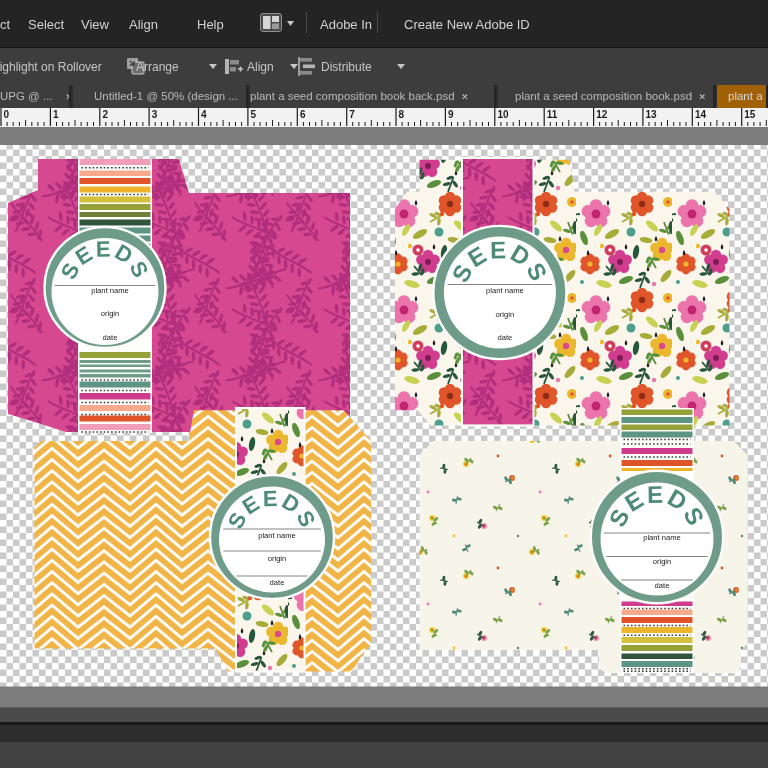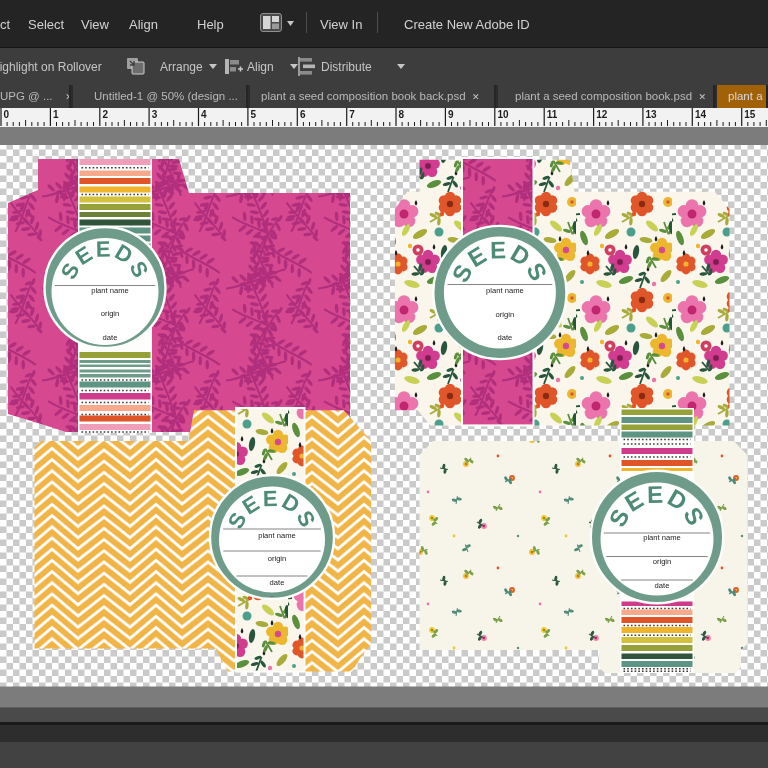--- a/index.html
+++ b/index.html
@@ -21,32 +21,32 @@
   <span class="mi" style="left:129px">Align</span>
   <span class="mi" style="left:197px">Help</span>
   <svg class="abs" style="left:260px;top:13px" width="34" height="20" viewBox="0 0 34 20">
     <rect x="0.5" y="0.5" width="21" height="18" rx="2.5" fill="#4a4a4a" stroke="#8f8f8f"></rect>
     <rect x="3" y="3" width="7.5" height="13" fill="#d6d6d6"></rect>
     <rect x="12" y="3" width="7" height="6" fill="#d6d6d6"></rect>
     <rect x="12" y="10.5" width="7" height="5.5" fill="#999"></rect>
     <path d="M27,8 l7,0 -3.5,5 z" fill="#c6c6c6"></path>
   </svg>
   <div class="sep" style="left:306px;top:12px;height:21px"></div>
-  <span class="mi" style="left:320px">View In</span>
+  <span class="mi" style="left:320px">Adobe In</span>
   <div class="sep" style="left:377px;top:12px;height:21px"></div>
   <span class="mi" style="left:404px">Create New Adobe ID</span>
 </div>
 <div id="toolbar" class="abs">
   <span class="abs" style="left:-9px;top:12px">Highlight on Rollover</span>
   <svg class="abs" style="left:126px;top:9px" width="20" height="19" viewBox="0 0 20 19">
     <rect x="1" y="1" width="11" height="11" rx="1" fill="#9f9f9f"></rect>
     <rect x="6" y="5" width="12" height="12" rx="1" fill="#6d6d6d" stroke="#cfcfcf"></rect>
     <path d="M4,4 l4,4 M8,4 l0,4 l-4,0" stroke="#3d3d3d" stroke-width="1.4" fill="none"></path>
   </svg>
-  <span class="abs" style="left:160px;top:12px">Arrange</span>
+  <span class="abs" style="left:136px;top:12px">Arrange</span>
     <span class="caret abs" style="left:204px;top:16px"></span>
   <svg class="abs" style="left:224px;top:9px" width="20" height="19" viewBox="0 0 20 19">
     <rect x="1" y="2" width="4" height="15" fill="#b5b5b5"></rect>
     <rect x="6" y="3" width="9" height="4.5" fill="#8a8a8a"></rect>
     <rect x="6" y="10" width="6" height="4.5" fill="#8a8a8a"></rect>
     <path d="M14,12 l5,0 M16.5,9.5 l0,5" stroke="#c6c6c6" stroke-width="1.6"></path>
   </svg>
   <span class="abs" style="left:247px;top:12px">Align</span>
     <span class="caret abs" style="left:285px;top:16px"></span>
   <svg class="abs" style="left:298px;top:9px" width="20" height="19" viewBox="0 0 20 19">
@@ -54,21 +54,21 @@
     <rect x="5" y="7.5" width="12" height="3.6" fill="#b5b5b5"></rect>
     <rect x="2" y="14" width="12" height="3.6" fill="#8a8a8a"></rect>
     <path d="M1,0 l0,19" stroke="#c6c6c6" stroke-width="1.4"></path>
   </svg>
   <span class="abs" style="left:321px;top:12px">Distribute</span>
     <span class="caret abs" style="left:392px;top:16px"></span>
 </div>
 <div id="tabbar" class="abs">
   <div class="tab" style="left:0;width:71px">UPG @ ...&nbsp;&nbsp;&nbsp;&nbsp;<span class="x">✕</span></div>
   <div class="tab" style="left:73px;width:175px;padding-left:21px">Untitled-1 @ 50% (design ... &nbsp;<span class="x">✕</span></div>
-  <div class="tab" style="left:250px;width:246px;padding-left:11px">plant a seed composition book back.psd &nbsp;<span class="x">✕</span></div>
+  <div class="tab" style="left:250px;width:246px;">plant a seed composition book back.psd &nbsp;<span class="x">✕</span></div>
   <div class="tab" style="left:498px;width:217px;padding-left:17px">plant a seed composition book.psd &nbsp;<span class="x">✕</span></div>
   <div class="tab" style="left:717px;width:51px;padding-left:11px;background:#a16207;color:#d8d8d8">plant a</div>
 </div>
 <svg id="ruler" class="abs" width="768" height="19" viewBox="0 0 768 19" font-family="Liberation Sans, sans-serif">
     <rect x="0.4" y="0" width="1.2" height="18" fill="#1c1c1c"></rect>
     <text x="3.6" y="9.5" font-size="10" font-weight="bold" fill="#1c1c1c">0</text>
     <rect x="6.6" y="14" width="1" height="4" fill="#1c1c1c"></rect>
     <rect x="12.7" y="14" width="1" height="4" fill="#1c1c1c"></rect>
     <rect x="18.9" y="14" width="1" height="4" fill="#1c1c1c"></rect>
     <rect x="25.1" y="12" width="1" height="6" fill="#1c1c1c"></rect>

